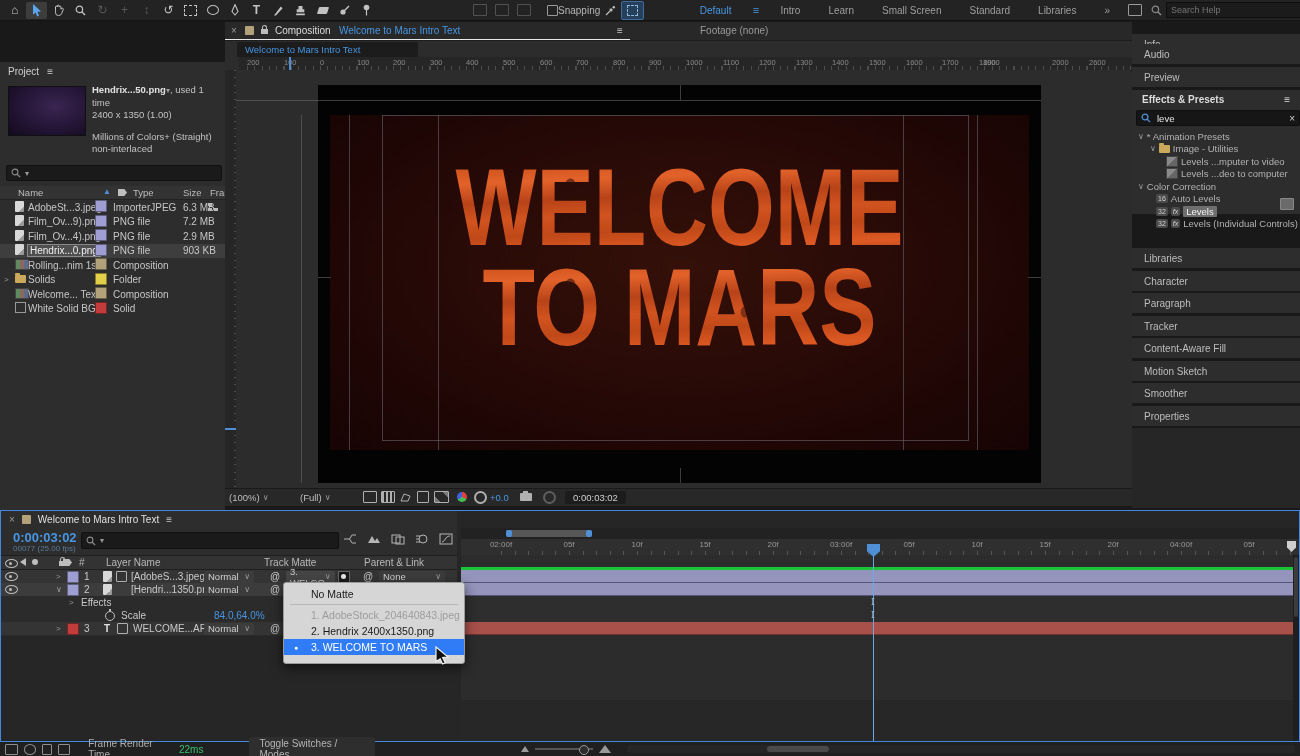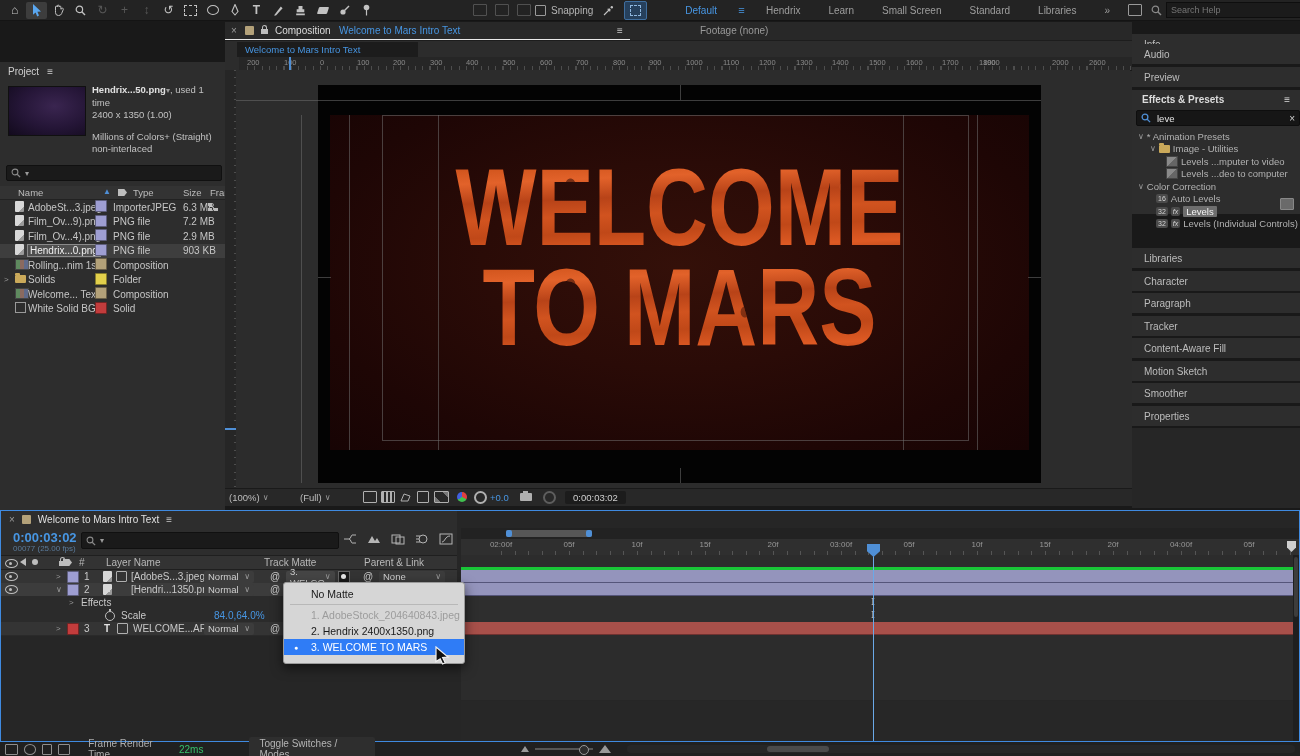--- a/index.html
+++ b/index.html
@@ -242,40 +242,40 @@
     <span class="tool dim">
         <span class="boxic"></span>
       </span>
     <span class="tool dim">
         <span class="boxic"></span>
       </span>
     <span class="tool dim">
         <span class="boxic"></span>
       </span>
 
-    <span class="flex" style="gap:5px;margin-left:0;justify-content:center;">
+    <span class="flex" style="margin-left:12px;justify-content:center;">
       <span style="width:9px;height:9px;border:1px solid #9a9a9a;border-radius:1px;display:inline-block;"></span>
       <span style="color:#b5b5b5;">Snapping</span>
       <span class="tool">
           <svg width="11" height="11" viewBox="0 0 11 11">
             <path d="M1 10 L7 4 M7 4 l-2.5 .3 M7 4 l-.3 2.5" stroke="#c2c2c2" stroke-width="1.1" fill="none"></path>
             <circle cx="8.8" cy="2.2" r="1.2" fill="#c2c2c2"></circle>
           </svg>
         </span>
       <span class="tool" style="background:#26405c;border:1px solid #3f6e9e;">
           <span style="width:9px;height:9px;border:1px dashed #8fb8e0;display:inline-block;"></span>
         </span>
     </span>
 
     <span style="margin-left:auto;display:flex;align-items:center;">
       <span class="ws active">Default</span>
       <span class="tool" style="color:#4796e3;font-size:11px;">
           <span>≡</span>
         </span>
-      <span class="ws">Hendrix</span>
+      <span class="ws">Intro</span>
       <span class="ws">Learn</span>
       <span class="ws">Small Screen</span>
       <span class="ws">Standard</span>
       <span class="ws">Libraries</span>
       <span class="ws">»</span>
       <span class="tool">
           <span class="boxic" style="border-color:#9a9a9a;"></span>
         </span>
       <span class="flex" style="gap:4px;margin-left:6px;">
         <svg class="mag" width="11" height="11" viewBox="0 0 11 11">

